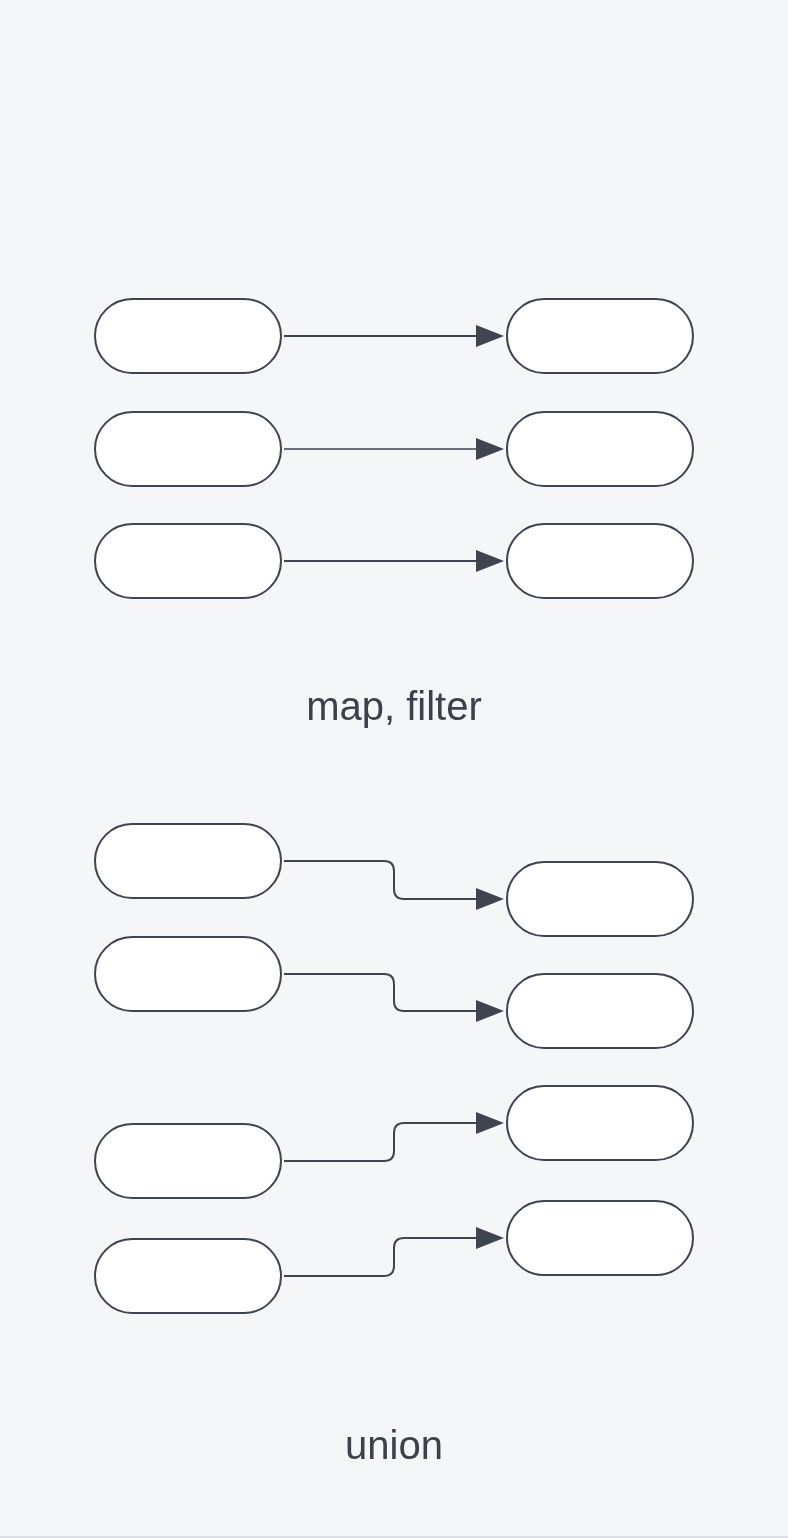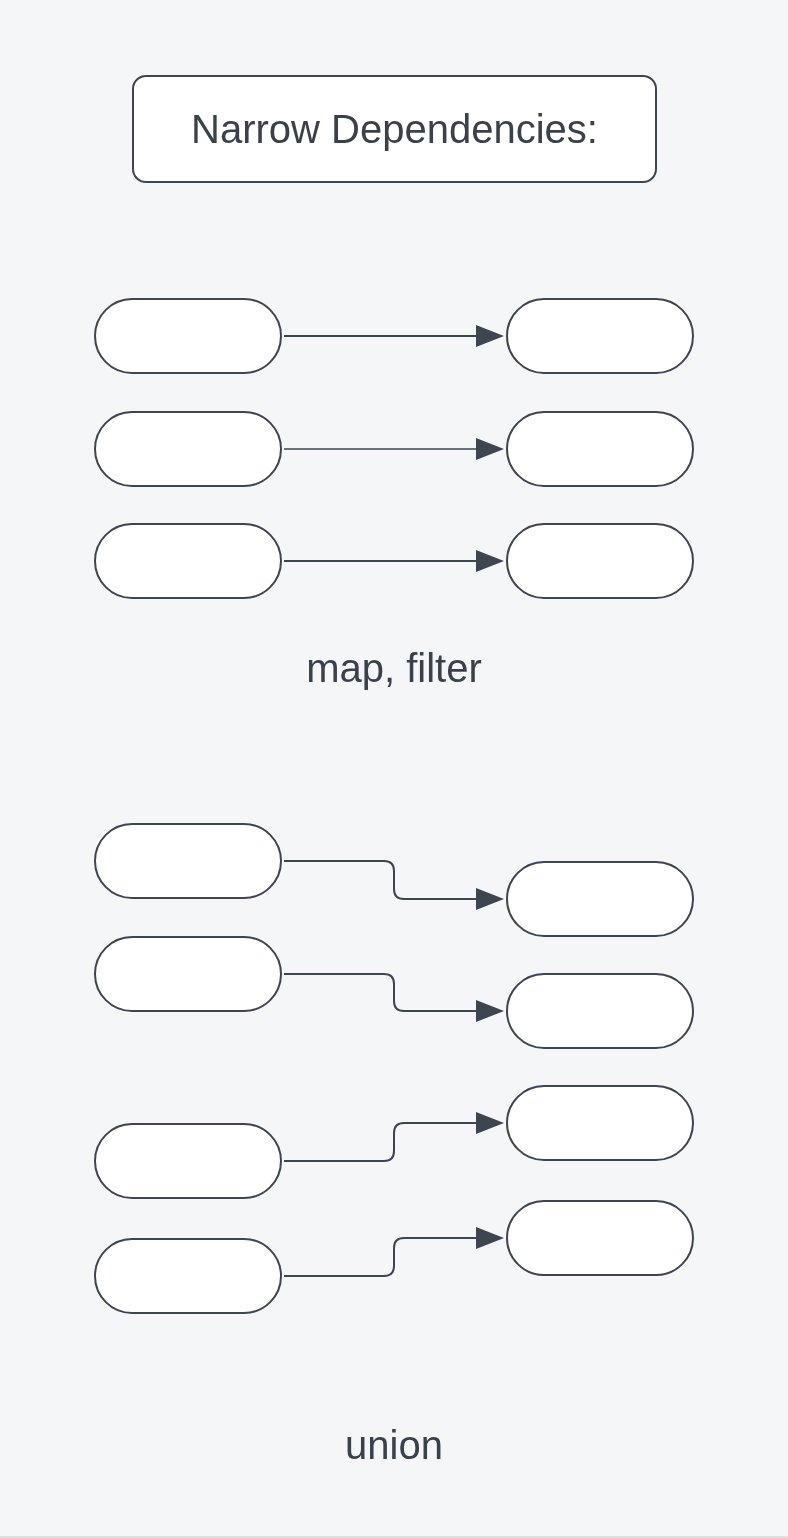--- a/index.html
+++ b/index.html
@@ -50,37 +50,34 @@
   .edge-line.thin { stroke-width: 1.3; }
   .edge-arrowhead { fill: var(--stroke, #3e4450); stroke: none; }
   .caption {
     position: absolute;
     left: 0;
     width: 788px;
     text-align: center;
     font-size: 40px;
     color: var(--text, #3e4450);
   }
-  .caption.map-filter { top: 646px; }
+  .caption.map-filter { top: 684px; }
   .caption.union { top: 1423px; }
   .bottom-edge {
     position: absolute;
     left: 0; bottom: 0;
     width: 100%; height: 2px;
     background: #dcdfe3;
   }
 </style>
 </head>
 <body>
 
 <div class="page">
 
-  <div class="title-box">
-    <span>Narrow Dependencies:</span>
-  </div>
 
   <div class="pill" style="left:94px;  top:298px;"></div>
   <div class="pill" style="left:94px;  top:411px;"></div>
   <div class="pill" style="left:94px;  top:523px;"></div>
 
   <div class="pill" style="left:506px; top:298px;"></div>
   <div class="pill" style="left:506px; top:411px;"></div>
   <div class="pill" style="left:506px; top:523px;"></div>
 
   <div class="pill" style="left:94px;  top:823px;"></div>

